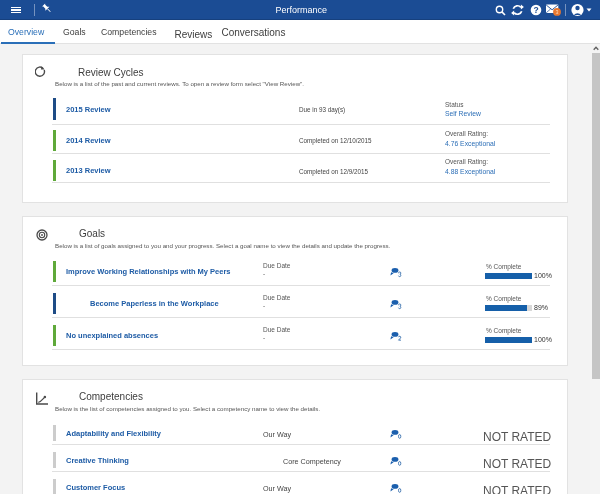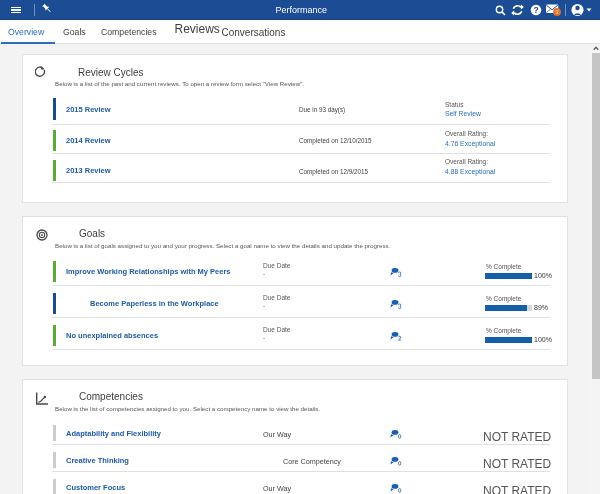--- a/index.html
+++ b/index.html
@@ -68,21 +68,21 @@
     <path d="M80 12.1 A 4.3 4.3 0 0 1 87 12.1 Z" fill="#1b4c94"></path>
 
     <polygon points="92.5,5.5 97.5,5.5 95,8.5" fill="#fff"></polygon>
   </svg>
 </div>
 
 <div class="abs" style="left:0;top:20px;width:600px;height:24px;background:#fff;border-bottom:1px solid #e2e2e2;">
   <div class="abs" style="left:8px;top:7.2px;font-size:8.7px;color:#2a6fb8;">Overview</div>
   <div class="abs" style="left:63px;top:7.2px;font-size:8.7px;color:#3d3d3d;">Goals</div>
   <div class="abs" style="left:101px;top:7.2px;font-size:8.7px;color:#3d3d3d;">Competencies</div>
-  <div class="abs" style="left:174.5px;top:2px;font-size:12px;color:#3d3d3d;">Reviews</div>
+  <div class="abs" style="left:174.5px;top:9px;font-size:10px;color:#3d3d3d;">Reviews</div>
   <div class="abs" style="left:221.5px;top:7.2px;font-size:10px;color:#3d3d3d;">Conversations</div>
   <div class="abs" style="left:1px;top:22.2px;width:54px;height:2.2px;background:#2a6fb8;"></div>
 </div>
 
 <div class="card" style="top:54px;height:149px;"></div>
 <svg class="abs" style="left:35px;top:66px;" width="12" height="12" viewBox="0 0 12 12">
   <path d="M 8.3 2.6 A 4.6 4.6 0 1 0 9.2 4.1" fill="none" stroke="#4a4a4a" stroke-width="1.4"></path>
   <polygon points="6.5,0.2 9.6,3.4 5.9,3.6" fill="#4a4a4a"></polygon>
 </svg>
 <div class="ctitle" style="left:53px;top:66.5px;">Review Cycles</div>

